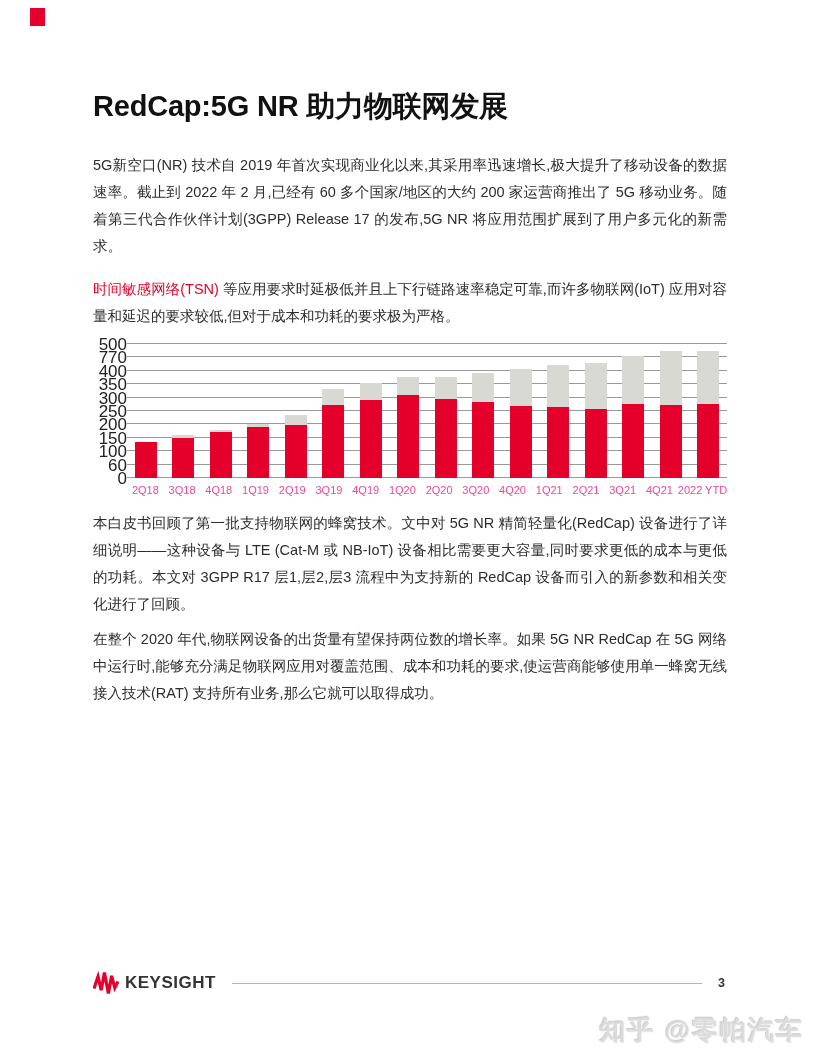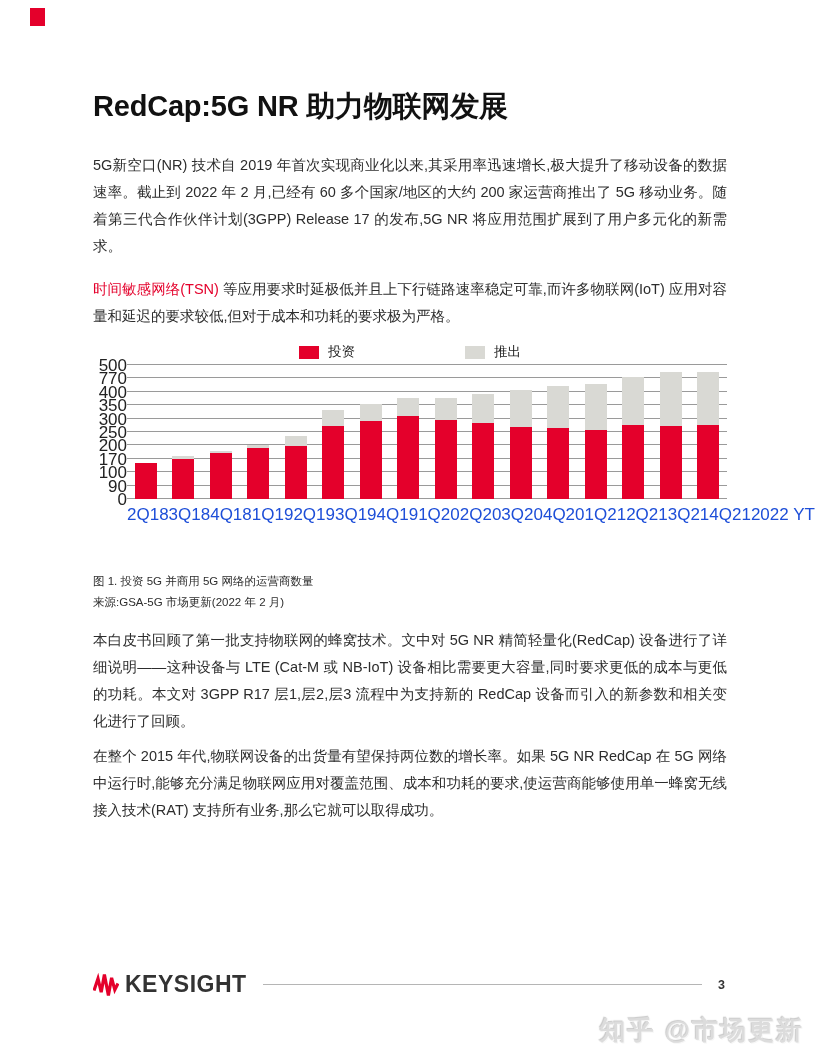--- a/index.html
+++ b/index.html
@@ -40,31 +40,31 @@
     position:absolute; right:0; transform:translateY(50%);
     font-size:17px; color:#222; line-height:1;
   }
   .plot-area { flex:1; position:relative; height:134px; }
   .gridline { position:absolute; left:0; right:0; height:1px; background:#9a9a9a; }
   .bars { position:absolute; inset:0; display:flex; }
   .col { flex:1; height:100%; display:flex; flex-direction:column; justify-content:flex-end; align-items:center; }
   .seg { width:22px; }
 
   .xlabels { display:flex; margin-left:34px; margin-top:6px; }
-  .xlabel { flex:1; text-align:center; font-size:17px; color:#1d4ed8; white-space:nowrap; }
+  .xlabel { flex:1; text-align:center; font-size:11px; color:#ec4899; white-space:nowrap; }
 
   .caption { margin-top:46px; font-size:11.5px; line-height:21px; color:#2d2d2d; }
 
   
   .footer {
     position:absolute; left:93px; top:971px; width:632px;
     display:flex; align-items:center;
   }
   .brand-wrap { display:flex; align-items:center; gap:6px; }
-  .brand-name { font-size:23px; font-weight:bold; color:#333; letter-spacing:0.5px; }
+  .brand-name { font-size:17px; font-weight:bold; color:#333; letter-spacing:0.5px; }
   .footer-rule { flex:1; height:1px; background:#b5b5b5; margin:0 16px; }
   .page-num { font-size:12.5px; font-weight:bold; color:#333; }
 
   .watermark {
     position:absolute; right:12px; top:1013px;
     font-size:26px; letter-spacing:2px; color:#dcdcdc; font-weight:bold;
     text-shadow:1px 1px 0 #f7f7f7, -1px -1px 1px #c9c9c9;
   }
 </style>
 </head>
@@ -77,37 +77,27 @@
   <div class="content">
 
     <h1 class="title">RedCap:5G NR 助力物联网发展</h1>
 
     <p class="body-text p1">5G新空口(NR) 技术自 2019 年首次实现商业化以来,其采用率迅速增长,极大提升了移动设备的数据速率。截止到 2022 年 2 月,已经有 60 多个国家/地区的大约 200 家运营商推出了 5G 移动业务。随着第三代合作伙伴计划(3GPP) Release 17 的发布,5G NR 将应用范围扩展到了用户多元化的新需求。</p>
 
     <p class="body-text p2"><span class="red-text">时间敏感网络(TSN)</span><span> 等应用要求时延极低并且上下行链路速率稳定可靠,而许多物联网(IoT) 应用对容量和延迟的要求较低,但对于成本和功耗的要求极为严格。</span></p>
 
     <div class="chart">
 
-      <div class="legend">
-        <div class="legend-item">
-          <span class="swatch" style="background: rgb(228, 0, 43);"></span>
-          <span>投资</span>
-        </div>
-        <div class="legend-item">
-          <span class="swatch" style="background: rgb(217, 217, 212);"></span>
-          <span>推出</span>
-        </div>
-      </div>
 
       <div class="plot-row">
         <div class="yaxis">
             <div class="ytick" style="bottom: 0%;">0</div>
-            <div class="ytick" style="bottom: 10%;">90</div>
+            <div class="ytick" style="bottom: 10%;">60</div>
             <div class="ytick" style="bottom: 20%;">100</div>
-            <div class="ytick" style="bottom: 30%;">170</div>
+            <div class="ytick" style="bottom: 30%;">150</div>
             <div class="ytick" style="bottom: 40%;">200</div>
             <div class="ytick" style="bottom: 50%;">250</div>
             <div class="ytick" style="bottom: 60%;">300</div>
             <div class="ytick" style="bottom: 70%;">350</div>
             <div class="ytick" style="bottom: 80%; margin-top: 28px;">400</div>
             <div class="ytick" style="bottom: 90%;">770</div>
             <div class="ytick" style="bottom: 100%;">500</div>
           </div>
         <div class="plot-area">
           <div class="gridline" style="bottom: 0%;"></div>
@@ -203,37 +193,33 @@
           <div class="xlabel">3Q20</div>
           <div class="xlabel">4Q20</div>
           <div class="xlabel">1Q21</div>
           <div class="xlabel">2Q21</div>
           <div class="xlabel">3Q21</div>
           <div class="xlabel">4Q21</div>
           <div class="xlabel">2022 YTD</div>
         </div>
     </div>
 
-    <div class="caption">
-      <div>图 1. 投资 5G 并商用 5G 网络的运营商数量</div>
-      <div>来源:GSA-5G 市场更新(2022 年 2 月)</div>
-    </div>
 
     <p class="body-text p3">本白皮书回顾了第一批支持物联网的蜂窝技术。文中对 5G NR 精简轻量化(RedCap) 设备进行了详细说明——这种设备与 LTE (Cat-M 或 NB-IoT) 设备相比需要更大容量,同时要求更低的成本与更低的功耗。本文对 3GPP R17 层1,层2,层3 流程中为支持新的 RedCap 设备而引入的新参数和相关变化进行了回顾。</p>
 
-    <p class="body-text p4">在整个 2015 年代,物联网设备的出货量有望保持两位数的增长率。如果 5G NR RedCap 在 5G 网络中运行时,能够充分满足物联网应用对覆盖范围、成本和功耗的要求,使运营商能够使用单一蜂窝无线接入技术(RAT) 支持所有业务,那么它就可以取得成功。</p>
+    <p class="body-text p4">在整个 2020 年代,物联网设备的出货量有望保持两位数的增长率。如果 5G NR RedCap 在 5G 网络中运行时,能够充分满足物联网应用对覆盖范围、成本和功耗的要求,使运营商能够使用单一蜂窝无线接入技术(RAT) 支持所有业务,那么它就可以取得成功。</p>
 
   </div>
 
   <div class="footer">
     <div class="brand-wrap">
       <svg width="26" height="24" viewBox="0 0 32 30">
         <polyline points="1,22 6,7 10,24 14,2 19,28 23,6 27,21 31,13" fill="none" stroke="#e4002b" stroke-width="4" stroke-linejoin="miter"></polyline>
       </svg>
       <span class="brand-name">KEYSIGHT</span>
     </div>
     <div class="footer-rule"></div>
     <span class="page-num">3</span>
   </div>
 
-  <div class="watermark">知乎 @市场更新</div>
+  <div class="watermark">知乎 @零帕汽车</div>
 
 </div>
 
 </body></html>

